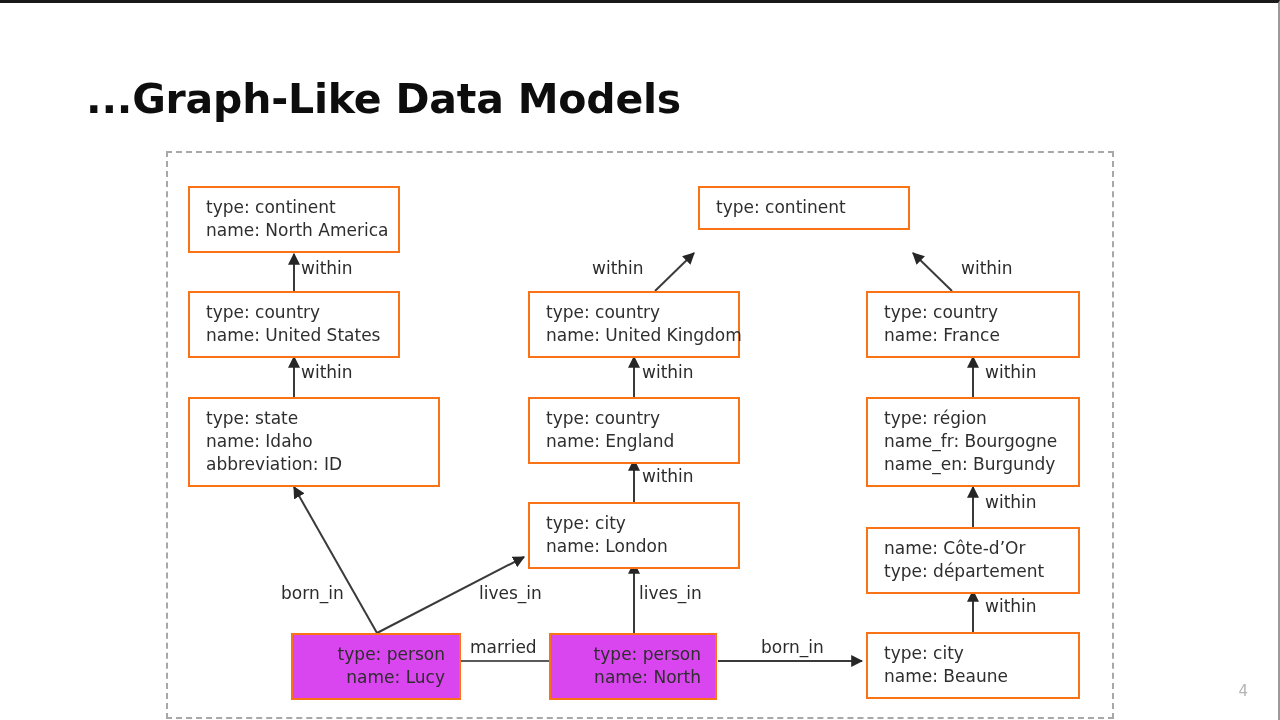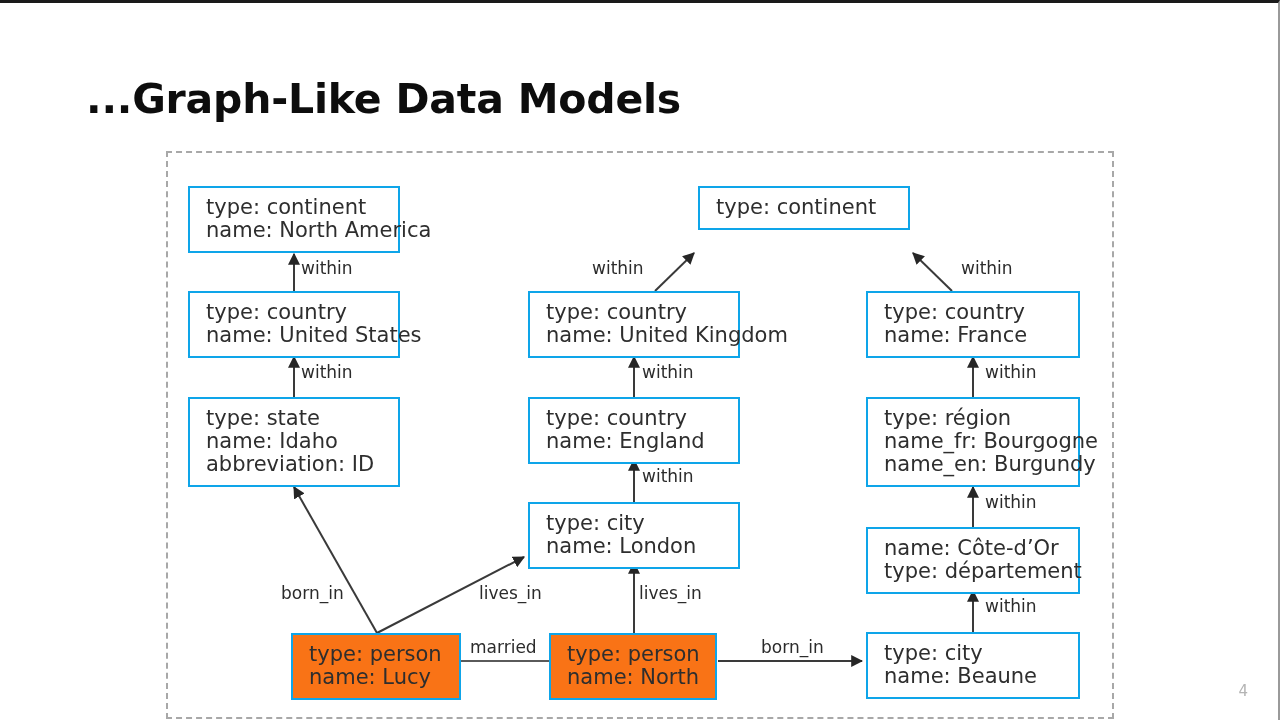--- a/index.html
+++ b/index.html
@@ -47,31 +47,32 @@
   }
   #canvas {
     position: absolute;
     left: 0; top: 0;
     width: 1280px;
     height: 720px;
   }
   .node {
     position: absolute;
     box-sizing: border-box;
-    border: 2px solid #0ea5e9;
+    border: 2px solid #f97316;
     background: #ffffff;
     padding: 8px 14px 9px 16px;
-    font-size: 21px;
+    font-size: 17px;
     line-height: 23px;
     color: #2e2e2e;
     font-family: "DejaVu Sans", sans-serif;
     white-space: nowrap;
   }
   .node.person {
-    background: #f97316;
+    background: #d946ef;
+    text-align: right;
   }
   .node .prop { display: block; }
   .edge-label {
     position: absolute;
     font-size: 17px;
     color: #2b2b2b;
     font-family: "DejaVu Sans", sans-serif;
     white-space: nowrap;
   }
   #page-number {
@@ -121,21 +122,21 @@
   <div class="node" style="left:188px; top:183px; width:212px;">
     <span class="prop">type: continent</span>
     <span class="prop">name: North America</span>
   </div>
 
   <div class="node" style="left:188px; top:288px; width:212px;">
     <span class="prop">type: country</span>
     <span class="prop">name: United States</span>
   </div>
 
-  <div class="node" style="left:188px; top:394px; width:212px;">
+  <div class="node" style="left:188px; top:394px; width:252px;">
     <span class="prop">type: state</span>
     <span class="prop">name: Idaho</span>
     <span class="prop">abbreviation: ID</span>
   </div>
 
   <div class="node" style="left:698px; top:183px; width:212px;">
     <span class="prop">type: continent</span>
   </div>
 
   <div class="node" style="left:528px; top:288px; width:212px;">

